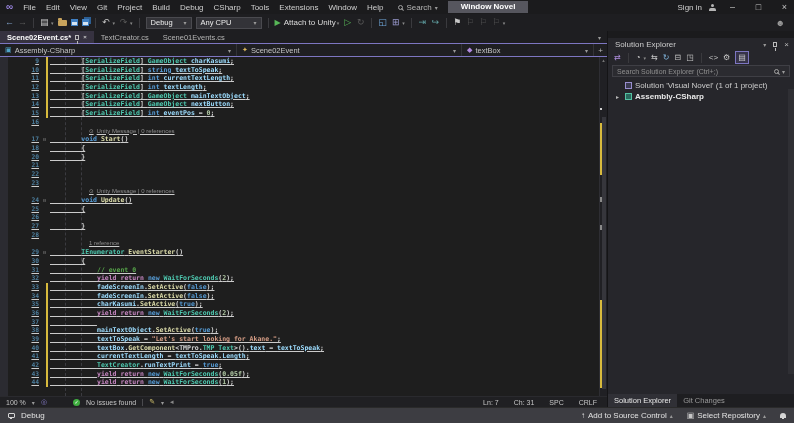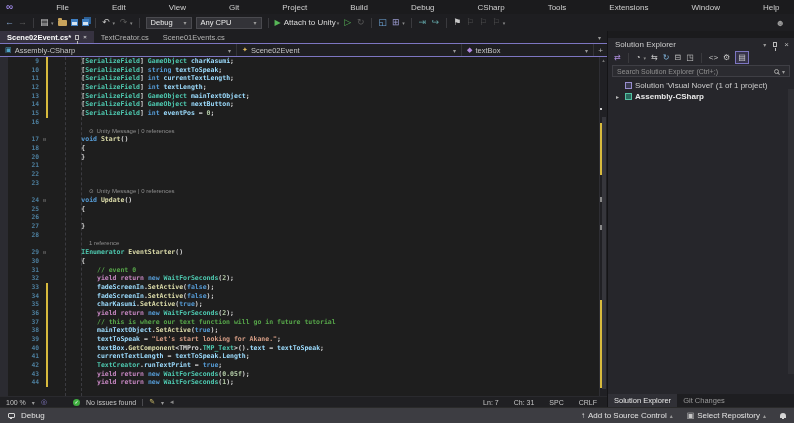--- a/index.html
+++ b/index.html
@@ -5,21 +5,21 @@
   :root{ --accent:#7d76c2; }
   *{box-sizing:border-box; margin:0; padding:0;}
   html,body{width:794px;height:423px;overflow:hidden;background:#1b1b1d;
     font-family:"Liberation Sans",sans-serif;-webkit-font-smoothing:antialiased;}
   .window{width:794px;height:423px;display:flex;flex-direction:column;color:#ccc;}
 
   
   .titlebar{height:14px;background:#1b1b1d;display:flex;align-items:center;padding-left:4px;font-size:8px;color:#cfcfcf;flex:none;}
   .vslogo{color:#9a85e0;font-weight:bold;font-size:10px;margin:0 5px 0 2px;line-height:14px;}
   .menubar{display:flex;align-items:center;}
-  .mitem{padding:0 5px;margin-left:33px;}
+  .mitem{padding:0 5px;}
   .tsearch{display:flex;align-items:center;gap:3px;margin-left:10px;color:#b5b5b5;}
   .caret{font-size:6px;color:#999;}
   .solbadge{background:#56565e;color:#fff;font-weight:bold;padding:1px 13px;margin-left:10px;font-size:8px;line-height:10px;}
   .tright{margin-left:auto;display:flex;align-items:center;gap:7px;}
   .winbtn{width:19px;text-align:center;font-size:9px;color:#c5c5c5;}
 
   
   .toolbar{height:17px;background:#1e1e21;display:flex;align-items:center;padding:0 5px;gap:4px;font-size:9px;flex:none;}
   .tsep{width:1px;height:10px;background:#3a3a3e;margin:0 2px;flex:none;}
   .tbtn{min-width:9px;text-align:center;line-height:17px;font-size:9px;}
@@ -42,21 +42,21 @@
   .breadcrumb{height:12px;background:#1f1f22;display:flex;font-size:7.5px;color:#c5c5c5;align-items:stretch;}
   .bc{display:flex;align-items:center;gap:3px;padding:0 5px;border-right:1px solid #333338;}
   .bc .bcaret{margin-left:auto;font-size:6px;color:#999;}
   .bc1{width:237px;} .bc2{width:225px;} .bc3{flex:1;}
   .bcplus{width:13px;display:flex;align-items:center;justify-content:center;color:#bbb;font-size:8px;}
   .bicon{font-size:7px;}
 
   
   .code-wrap{flex:1;display:flex;position:relative;min-height:0;background:#1e1e1e;}
   .glyphmargin{width:8px;background:#2b2b31;flex:none;}
-  .rows{flex:1;position:relative;z-index:1;overflow:hidden;}
+  .rows{flex:1;position:relative;z-index:1;overflow:hidden;text-decoration:underline;}
   .guide{position:absolute;top:0;bottom:0;width:0;border-left:1px dashed #3b3b40;z-index:0;}
   .crow{display:flex;height:8.7px;line-height:8.7px;font-family:"DejaVu Sans Mono","Liberation Mono",monospace;font-size:6.5px;font-weight:bold;white-space:pre;}
   .gut{width:36px;text-align:right;padding-right:5px;color:#4d7f9e;font-size:6.3px;flex:none;}
   .chg{width:6px;position:relative;flex:none;}
   .chg.mod::after{content:"";position:absolute;left:2px;top:0;bottom:0;width:2px;background:#d7ba3d;}
   .fold{position:absolute;left:-1px;top:0;font-size:5px;color:#8f8f8f;font-weight:normal;}
   .codeln{flex:1;}
   .lensrow{height:8.7px;line-height:8.7px;padding-left:81px;color:#8f8f8f;font-size:6px;display:flex;align-items:center;gap:3px;font-weight:normal;}
   .lensicon{font-size:5.5px;color:#9a9a9a;}
 
@@ -274,21 +274,21 @@
               <span>1 reference</span>
             </div>
             <div class="crow"><span class="gut">29</span><span class="chg"><span class="fold">⊟</span></span><span class="codeln"><span style="color: rgb(212, 212, 212);">        </span><span style="color: rgb(78, 201, 176);">IEnumerator</span><span style="color: rgb(212, 212, 212);"> </span><span style="color: rgb(220, 220, 170);">EventStarter</span><span style="color: rgb(212, 212, 212);">()</span></span></div>
             <div class="crow"><span class="gut">30</span><span class="chg"></span><span class="codeln"><span style="color: rgb(212, 212, 212);">        {</span></span></div>
             <div class="crow"><span class="gut">31</span><span class="chg"></span><span class="codeln"><span style="color: rgb(212, 212, 212);">            </span><span style="color: rgb(87, 166, 74);">// event 0</span></span></div>
             <div class="crow"><span class="gut">32</span><span class="chg"></span><span class="codeln"><span style="color: rgb(212, 212, 212);">            </span><span style="color: rgb(197, 134, 192);">yield</span><span style="color: rgb(212, 212, 212);"> </span><span style="color: rgb(197, 134, 192);">return</span><span style="color: rgb(212, 212, 212);"> </span><span style="color: rgb(86, 156, 214);">new</span><span style="color: rgb(212, 212, 212);"> </span><span style="color: rgb(78, 201, 176);">WaitForSeconds</span><span style="color: rgb(212, 212, 212);">(</span><span style="color: rgb(181, 206, 168);">2</span><span style="color: rgb(212, 212, 212);">);</span></span></div>
             <div class="crow"><span class="gut">33</span><span class="chg mod"></span><span class="codeln"><span style="color: rgb(212, 212, 212);">            </span><span style="color: rgb(156, 220, 254);">fadeScreenIn</span><span style="color: rgb(212, 212, 212);">.</span><span style="color: rgb(220, 220, 170);">SetActive</span><span style="color: rgb(212, 212, 212);">(</span><span style="color: rgb(86, 156, 214);">false</span><span style="color: rgb(212, 212, 212);">);</span></span></div>
             <div class="crow"><span class="gut">34</span><span class="chg mod"></span><span class="codeln"><span style="color: rgb(212, 212, 212);">            </span><span style="color: rgb(156, 220, 254);">fadeScreenIn</span><span style="color: rgb(212, 212, 212);">.</span><span style="color: rgb(220, 220, 170);">SetActive</span><span style="color: rgb(212, 212, 212);">(</span><span style="color: rgb(86, 156, 214);">false</span><span style="color: rgb(212, 212, 212);">);</span></span></div>
             <div class="crow"><span class="gut">35</span><span class="chg mod"></span><span class="codeln"><span style="color: rgb(212, 212, 212);">            </span><span style="color: rgb(156, 220, 254);">charKasumi</span><span style="color: rgb(212, 212, 212);">.</span><span style="color: rgb(220, 220, 170);">SetActive</span><span style="color: rgb(212, 212, 212);">(</span><span style="color: rgb(86, 156, 214);">true</span><span style="color: rgb(212, 212, 212);">);</span></span></div>
             <div class="crow"><span class="gut">36</span><span class="chg mod"></span><span class="codeln"><span style="color: rgb(212, 212, 212);">            </span><span style="color: rgb(197, 134, 192);">yield</span><span style="color: rgb(212, 212, 212);"> </span><span style="color: rgb(197, 134, 192);">return</span><span style="color: rgb(212, 212, 212);"> </span><span style="color: rgb(86, 156, 214);">new</span><span style="color: rgb(212, 212, 212);"> </span><span style="color: rgb(78, 201, 176);">WaitForSeconds</span><span style="color: rgb(212, 212, 212);">(</span><span style="color: rgb(181, 206, 168);">2</span><span style="color: rgb(212, 212, 212);">);</span></span></div>
-            <div class="crow"><span class="gut">37</span><span class="chg mod"></span><span class="codeln"><span style="color: rgb(212, 212, 212);">            </span><span style="color: rgb(87, 166, 74);">// this is where our text function will go in future tutorial</span></span></div>
+            <div class="crow"><span class="gut">37</span><span class="chg mod"></span><span class="codeln"><span style="color: rgb(212, 212, 212);">            </span></span></div>
             <div class="crow"><span class="gut">38</span><span class="chg mod"></span><span class="codeln"><span style="color: rgb(212, 212, 212);">            </span><span style="color: rgb(156, 220, 254);">mainTextObject</span><span style="color: rgb(212, 212, 212);">.</span><span style="color: rgb(220, 220, 170);">SetActive</span><span style="color: rgb(212, 212, 212);">(</span><span style="color: rgb(86, 156, 214);">true</span><span style="color: rgb(212, 212, 212);">);</span></span></div>
             <div class="crow"><span class="gut">39</span><span class="chg mod"></span><span class="codeln"><span style="color: rgb(212, 212, 212);">            </span><span style="color: rgb(156, 220, 254);">textToSpeak</span><span style="color: rgb(212, 212, 212);"> = </span><span style="color: rgb(214, 157, 133);">"Let's start looking for Akane."</span><span style="color: rgb(212, 212, 212);">;</span></span></div>
             <div class="crow"><span class="gut">40</span><span class="chg mod"></span><span class="codeln"><span style="color: rgb(212, 212, 212);">            </span><span style="color: rgb(156, 220, 254);">textBox</span><span style="color: rgb(212, 212, 212);">.</span><span style="color: rgb(220, 220, 170);">GetComponent</span><span style="color: rgb(212, 212, 212);">&lt;TMPro.</span><span style="color: rgb(78, 201, 176);">TMP_Text</span><span style="color: rgb(212, 212, 212);">&gt;().</span><span style="color: rgb(156, 220, 254);">text</span><span style="color: rgb(212, 212, 212);"> = </span><span style="color: rgb(156, 220, 254);">textToSpeak</span><span style="color: rgb(212, 212, 212);">;</span></span></div>
             <div class="crow"><span class="gut">41</span><span class="chg mod"></span><span class="codeln"><span style="color: rgb(212, 212, 212);">            </span><span style="color: rgb(156, 220, 254);">currentTextLength</span><span style="color: rgb(212, 212, 212);"> = </span><span style="color: rgb(156, 220, 254);">textToSpeak</span><span style="color: rgb(212, 212, 212);">.</span><span style="color: rgb(156, 220, 254);">Length</span><span style="color: rgb(212, 212, 212);">;</span></span></div>
             <div class="crow"><span class="gut">42</span><span class="chg mod"></span><span class="codeln"><span style="color: rgb(212, 212, 212);">            </span><span style="color: rgb(78, 201, 176);">TextCreator</span><span style="color: rgb(212, 212, 212);">.</span><span style="color: rgb(156, 220, 254);">runTextPrint</span><span style="color: rgb(212, 212, 212);"> = </span><span style="color: rgb(86, 156, 214);">true</span><span style="color: rgb(212, 212, 212);">;</span></span></div>
             <div class="crow"><span class="gut">43</span><span class="chg mod"></span><span class="codeln"><span style="color: rgb(212, 212, 212);">            </span><span style="color: rgb(197, 134, 192);">yield</span><span style="color: rgb(212, 212, 212);"> </span><span style="color: rgb(197, 134, 192);">return</span><span style="color: rgb(212, 212, 212);"> </span><span style="color: rgb(86, 156, 214);">new</span><span style="color: rgb(212, 212, 212);"> </span><span style="color: rgb(78, 201, 176);">WaitForSeconds</span><span style="color: rgb(212, 212, 212);">(</span><span style="color: rgb(181, 206, 168);">0.05f</span><span style="color: rgb(212, 212, 212);">);</span></span></div>
             <div class="crow"><span class="gut">44</span><span class="chg mod"></span><span class="codeln"><span style="color: rgb(212, 212, 212);">            </span><span style="color: rgb(197, 134, 192);">yield</span><span style="color: rgb(212, 212, 212);"> </span><span style="color: rgb(197, 134, 192);">return</span><span style="color: rgb(212, 212, 212);"> </span><span style="color: rgb(86, 156, 214);">new</span><span style="color: rgb(212, 212, 212);"> </span><span style="color: rgb(78, 201, 176);">WaitForSeconds</span><span style="color: rgb(212, 212, 212);">(</span><span style="color: rgb(181, 206, 168);">1</span><span style="color: rgb(212, 212, 212);">);</span></span></div>
           </div>
         <div class="vscroll" id="vscroll">
           <span class="varrow">▴</span>

